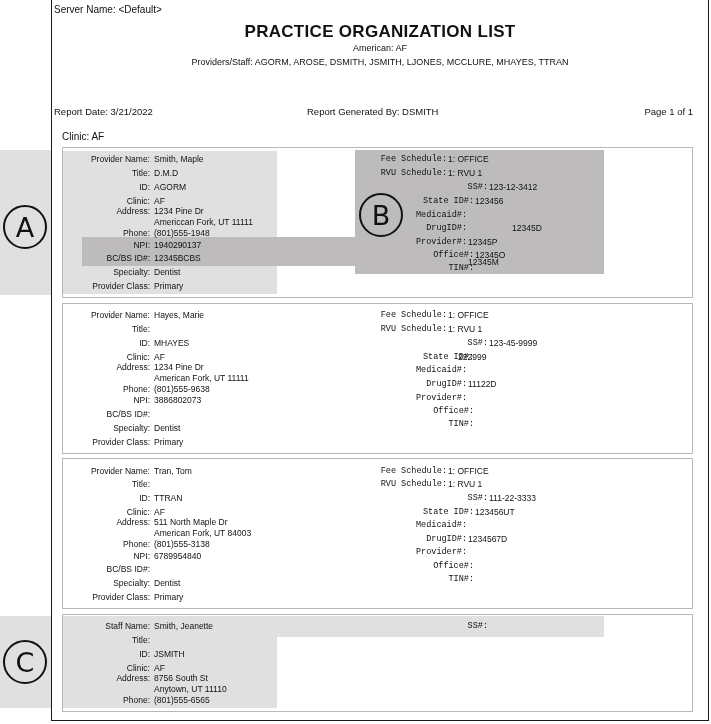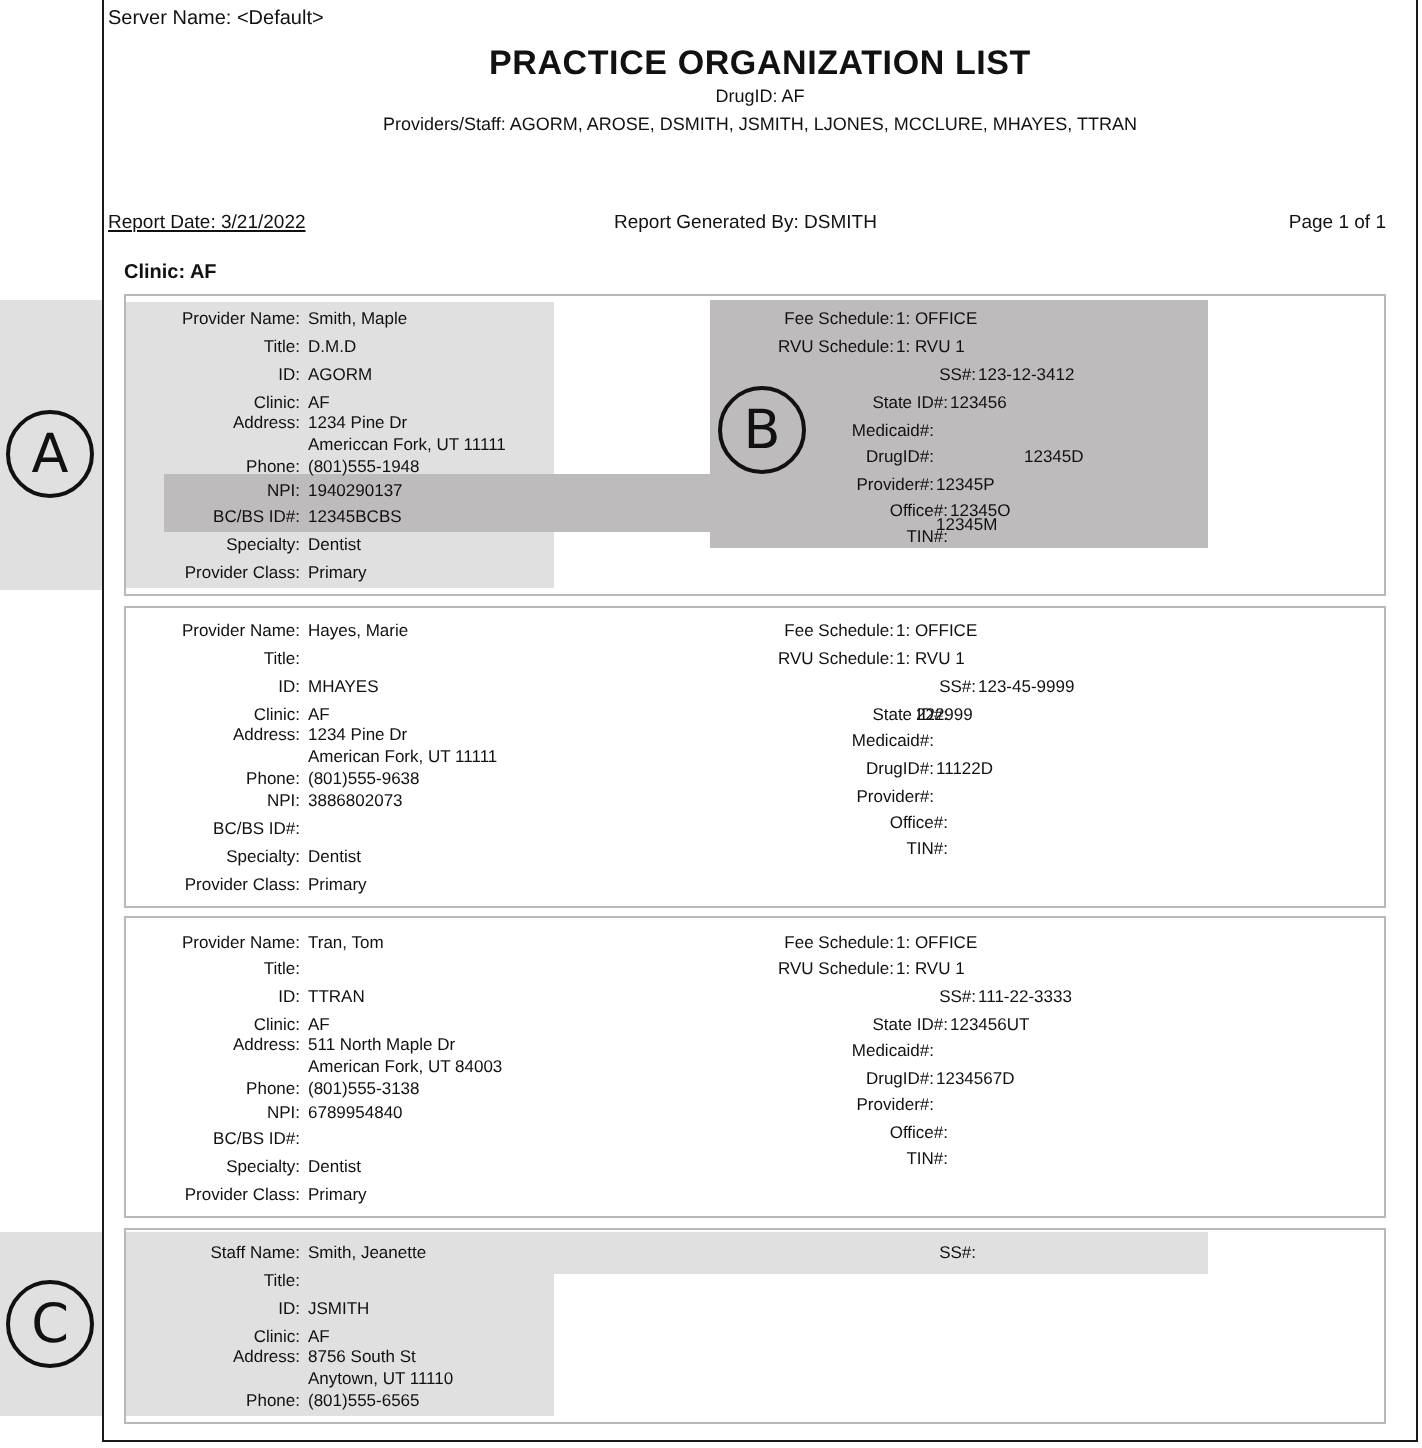--- a/index.html
+++ b/index.html
@@ -13,35 +13,35 @@
     .hl-b { position: absolute; left: 355px; top: 150px; width: 249px; height: 124px; background: #bdbbbb; }
     .hl-c-strip { position: absolute; left: 0; top: 616px; width: 604px; height: 21px; background: #e0e0e0; }
     .hl-c-block { position: absolute; left: 0; top: 616px; width: 277px; height: 92px; background: #e0e0e0; }
 
     .server-name { position: absolute; left: 54px; top: 4px; font-size: 10px; }
     .title { position: absolute; left: 51px; width: 658px; top: 22px; text-align: center; font-size: 17px; font-weight: bold; letter-spacing: 0.3px; }
     .subtitle { position: absolute; left: 51px; width: 658px; text-align: center; font-size: 9px; }
     .sub1 { top: 43px; }
     .sub2 { top: 57px; }
     .meta { position: absolute; top: 106px; font-size: 9.5px; }
-    .meta-date { left: 54px; text-decoration: underline; }
+    .meta-date { left: 54px; }
     .meta-gen { left: 307px; }
     .meta-page { right: 18px; }
-    .clinic-heading { position: absolute; left: 62px; top: 131px; font-size: 10px; font-weight: bold; text-align: right; }
+    .clinic-heading { position: absolute; left: 62px; top: 131px; font-size: 10px; font-weight: normal; text-align: right; }
 
     .card { position: absolute; left: 62px; width: 631px; border: 1px solid #b8b8b8; }
     .card1 { top: 147px; height: 151px; }
     .card2 { top: 303px; height: 151px; }
     .card3 { top: 458px; height: 151px; }
     .card4 { top: 614px; height: 98px; }
 
     .row { position: absolute; font-size: 8.5px; white-space: nowrap; line-height: 10px; }
     .lbl { position: absolute; width: 150px; text-align: right; }
     .val { position: absolute; left: 154px; }
-    .rlbl { position: absolute; width: 140px; text-align: right; }
+    .rlbl { position: absolute; width: 140px; text-align: right; font-family: Liberation Mono, monospace; }
     .rval { position: absolute; }
 
     .marker { position: absolute; width: 44px; height: 44px; border: 2.5px solid #111; border-radius: 50%; background: #fff;
       display: flex; align-items: center; justify-content: center; font-size: 27px; font-family: "DejaVu Sans", sans-serif; color: #111; }
     .marker-a { left: 3px; top: 205px; background: transparent; }
     .marker-b { left: 359px; top: 193px; background: transparent; }
     .marker-c { left: 3px; top: 640px; background: transparent; }
   </style>
 </head>
 <body>
@@ -53,21 +53,21 @@
 <div class="page"></div>
 
 <div class="hl-a-outer" style="left:63px;width:214px;top:151px;height:143px;"></div>
 <div class="hl-a-inner"></div>
 <div class="hl-b"></div>
 <div class="hl-c-strip" style="left:63px;width:541px;"></div>
 <div class="hl-c-block" style="left:63px;width:214px;top:616px;height:92px;"></div>
 
 <div class="server-name">Server Name: &lt;Default&gt;</div>
 <div class="title">PRACTICE ORGANIZATION  LIST</div>
-<div class="subtitle sub1">DrugID: AF</div>
+<div class="subtitle sub1">American: AF</div>
 <div class="subtitle sub2">Providers/Staff: AGORM, AROSE, DSMITH, JSMITH, LJONES, MCCLURE, MHAYES, TTRAN</div>
 <div class="meta meta-date">Report Date: 3/21/2022</div>
 <div class="meta meta-gen">Report Generated By: DSMITH</div>
 <div class="meta meta-page">Page 1 of 1</div>
 <div class="clinic-heading">Clinic: AF</div>
 
 <div class="card card1"></div>
 <div class="card card2"></div>
 <div class="card card3"></div>
 <div class="card card4"></div>

